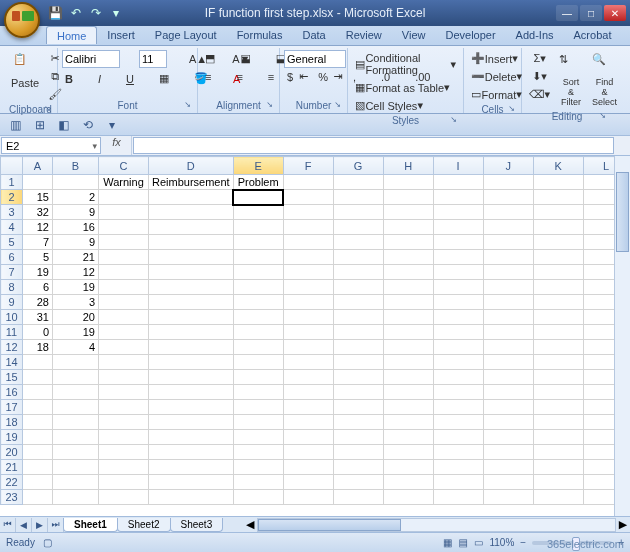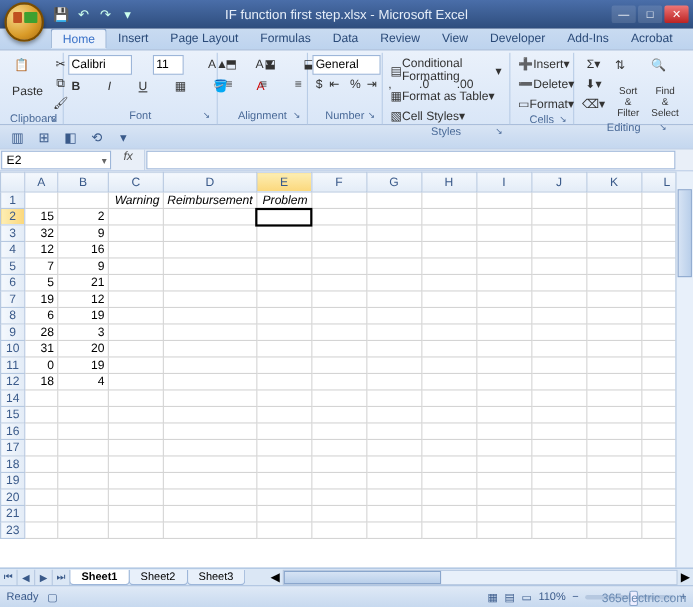--- a/index.html
+++ b/index.html
@@ -52,21 +52,21 @@
 
 
 .grid-wrap { position:absolute; top:156px; left:0; right:0; bottom:36px; overflow:hidden; background:#fff; }
 table.sheet { border-collapse:collapse; table-layout:fixed; }
 .sheet th,.sheet td { border:1px solid #d4d4d4; font-size:11px; height:15px; padding:0 3px; overflow:hidden; white-space:nowrap; }
 .sheet thead th { background:linear-gradient(#f4f8fd,#e3ecf7); color:#3a5a8a; font-weight:normal; text-align:center; border:1px solid #b6c8e0; height:18px; }
 .sheet thead th.sel-col { background:linear-gradient(#fdeeb3,#fbd77a); }
 .sheet tbody th { background:linear-gradient(90deg,#f4f8fd,#e3ecf7); color:#3a5a8a; font-weight:normal; text-align:center; border:1px solid #b6c8e0; width:22px; }
 .sheet tbody th.sel-row { background:linear-gradient(90deg,#fdeeb3,#fbd77a); }
 .sheet td { text-align:right; }
-.sheet td.txt { text-align:right;font-style:italic; }
+.sheet td.txt { text-align:center; }
 .corner { width:22px; background:#e3ecf7; border:1px solid #b6c8e0; }
 td.active { outline:2px solid #000; outline-offset:-1px; background:#fff; }
 .col-A{width:30px}.col-B{width:46px}.col-C{width:50px}.col-D{width:84px}.col-E{width:50px}.col-F{width:50px}.col-G{width:50px}.col-H{width:50px}.col-I{width:50px}.col-J{width:50px}.col-K{width:50px}.col-L{width:46px}
 
 
 .tabs-bar { position:absolute; bottom:20px; left:0; right:0; height:16px; background:#dbe7f5; border-top:1px solid #a3bcdd; display:flex; align-items:center; }
 .nav-btns { display:flex; }
 .nav-btns span { width:16px; height:14px; display:inline-flex; align-items:center; justify-content:center; font-size:9px; color:#3a5a8a; border-right:1px solid #b6c8e0; cursor:pointer; }
 .sheet-tab { padding:1px 10px; font-size:10px; background:#e8f0fa; border:1px solid #9db6d9; border-top:none; border-radius:0 0 4px 4px; margin-left:-1px; cursor:pointer; }
 .sheet-tab.active { background:#fff; font-weight:bold; }
@@ -564,20 +564,35 @@
           <td class="col-E"></td>
           <td class="col-F"></td>
           <td class="col-G"></td>
           <td class="col-H"></td>
           <td class="col-I"></td>
           <td class="col-J"></td>
           <td class="col-K"></td>
           <td class="col-L"></td>
         </tr>
         <tr>
+          <th class="">22</th>
+          <td class="col-A"></td>
+          <td class="col-B"></td>
+          <td class="col-C"></td>
+          <td class="col-D"></td>
+          <td class="col-E"></td>
+          <td class="col-F"></td>
+          <td class="col-G"></td>
+          <td class="col-H"></td>
+          <td class="col-I"></td>
+          <td class="col-J"></td>
+          <td class="col-K"></td>
+          <td class="col-L"></td>
+        </tr>
+        <tr>
           <th class="">23</th>
           <td class="col-A"></td>
           <td class="col-B"></td>
           <td class="col-C"></td>
           <td class="col-D"></td>
           <td class="col-E"></td>
           <td class="col-F"></td>
           <td class="col-G"></td>
           <td class="col-H"></td>
           <td class="col-I"></td>

